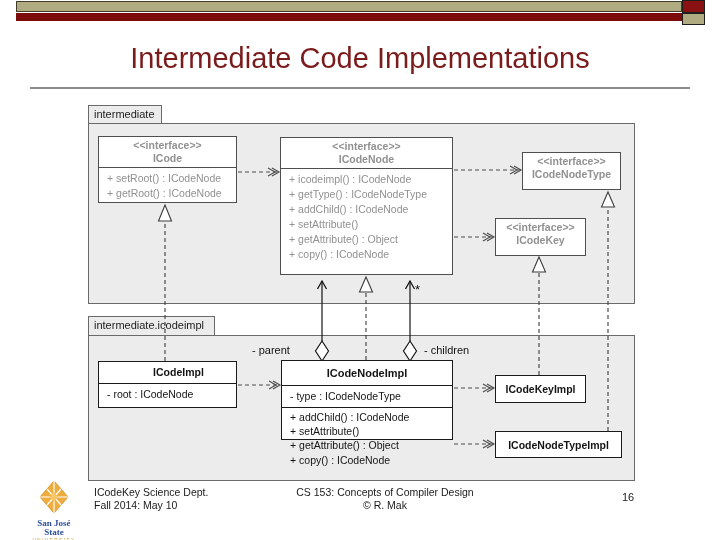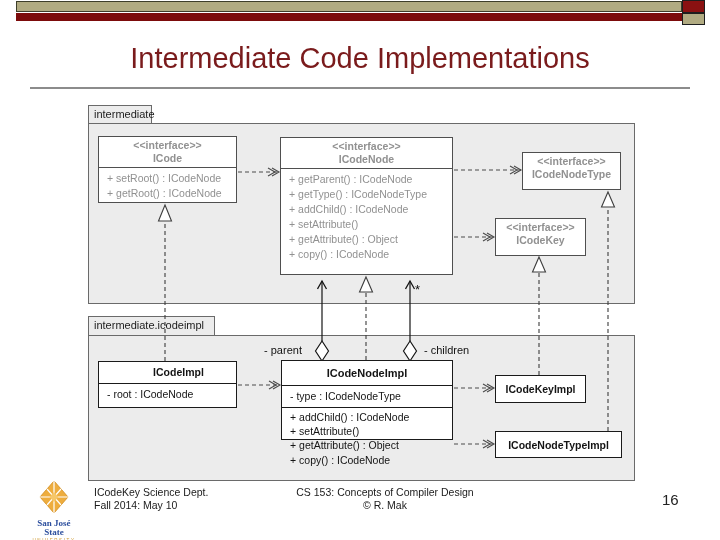--- a/index.html
+++ b/index.html
@@ -34,39 +34,39 @@
 
   
   .lbl{position:absolute;font-size:11px;color:#111;z-index:4;white-space:nowrap;}
 
   svg.wires{position:absolute;left:0;top:0;z-index:2;pointer-events:none;}
 
   
   .foot{position:absolute;font-size:10.5px;line-height:13px;color:#1b1b1b;}
   .foot-left{left:94px;top:486px;}
   .foot-center{left:265px;top:486px;width:240px;text-align:center;}
-  .page-num{position:absolute;left:662px;top:491px;font-size:15px;color:#222;}
+  .page-num{position:absolute;left:622px;top:491px;font-size:11px;color:#222;}
   .logo{position:absolute;left:28px;top:479px;width:52px;text-align:center;}
   .logo-name{font-family:"Liberation Serif",serif;font-weight:bold;font-size:9px;color:#2d4f9e;line-height:9px;}
   .logo-univ{font-size:4.5px;letter-spacing:1.6px;color:#cf9a33;line-height:7px;}
 </style>
 </head>
 <body>
 
 <div class="slide">
 
   <div class="bar tan-bar"></div>
   <div class="bar red-bar"></div>
   <div class="bar red-square"></div>
   <div class="bar tan-square"></div>
 
   <div class="title">Intermediate Code Implementations</div>
   <div class="title-rule"></div>
 
-  <div class="pkg-tab" style="left:88px;top:105px;width:64px;height:19px;">intermediate</div>
+  <div class="pkg-tab" style="left:88px;top:105px;width:74px;height:19px;">intermediate</div>
   <div class="pkg-body" style="left:88px;top:123px;width:547px;height:181px;"></div>
 
   <div class="pkg-tab" style="left:88px;top:316px;width:127px;height:20px;">intermediate.icodeimpl</div>
   <div class="pkg-body" style="left:88px;top:335px;width:547px;height:146px;"></div>
 
   <div class="box iface" style="left:98px;top:136px;width:139px;height:67px;">
     <div class="head split">
       <div>&lt;&lt;interface&gt;&gt;</div>
       <div>ICode</div>
     </div>
@@ -75,21 +75,21 @@
       <div>+ getRoot() : ICodeNode</div>
     </div>
   </div>
 
   <div class="box iface" style="left:280px;top:137px;width:173px;height:138px;">
     <div class="head split">
       <div>&lt;&lt;interface&gt;&gt;</div>
       <div>ICodeNode</div>
     </div>
     <div class="members">
-      <div>+ getParent() : ICodeNode</div>
+      <div>+ icodeimpl() : ICodeNode</div>
       <div>+ getType() : ICodeNodeType</div>
       <div>+ addChild() : ICodeNode</div>
       <div>+ setAttribute()</div>
       <div>+ getAttribute() : Object</div>
       <div>+ copy() : ICodeNode</div>
     </div>
   </div>
 
   <div class="box iface" style="left:522px;top:152px;width:99px;height:38px;">
     <div class="head">
@@ -126,21 +126,21 @@
   </div>
 
   <div class="box impl" style="left:495px;top:431px;width:127px;height:27px;">
     <div class="one-line">ICodeNodeTypeImpl</div>
   </div>
 
   <div class="box impl" style="left:495px;top:375px;width:91px;height:28px;">
     <div class="one-line">ICodeKeyImpl</div>
   </div>
 
-  <div class="lbl" style="left:252px;top:344px;width:62px;text-align:center;">- parent</div>
+  <div class="lbl" style="left:252px;top:344px;width:62px;text-align:left;">- parent</div>
   <div class="lbl" style="left:424px;top:344px;">- children</div>
   <div class="lbl" style="left:415px;top:282px;font-size:13px;">*</div>
 
   <svg class="wires" width="720" height="540" viewBox="0 0 720 540">
     <defs>
       <marker id="mDep" markerWidth="15" markerHeight="11" refX="13" refY="5" orient="auto" markerUnits="userSpaceOnUse">
         <path d="M2,1 L9,5 L2,9" fill="none" stroke="#4a4a4a" stroke-width="1.1"></path>
         <path d="M6,1 L13,5 L6,9" fill="none" stroke="#4a4a4a" stroke-width="1.1"></path>
       </marker>
       <marker id="mOpen" markerWidth="13" markerHeight="12" refX="10" refY="5.5" orient="auto" markerUnits="userSpaceOnUse">

